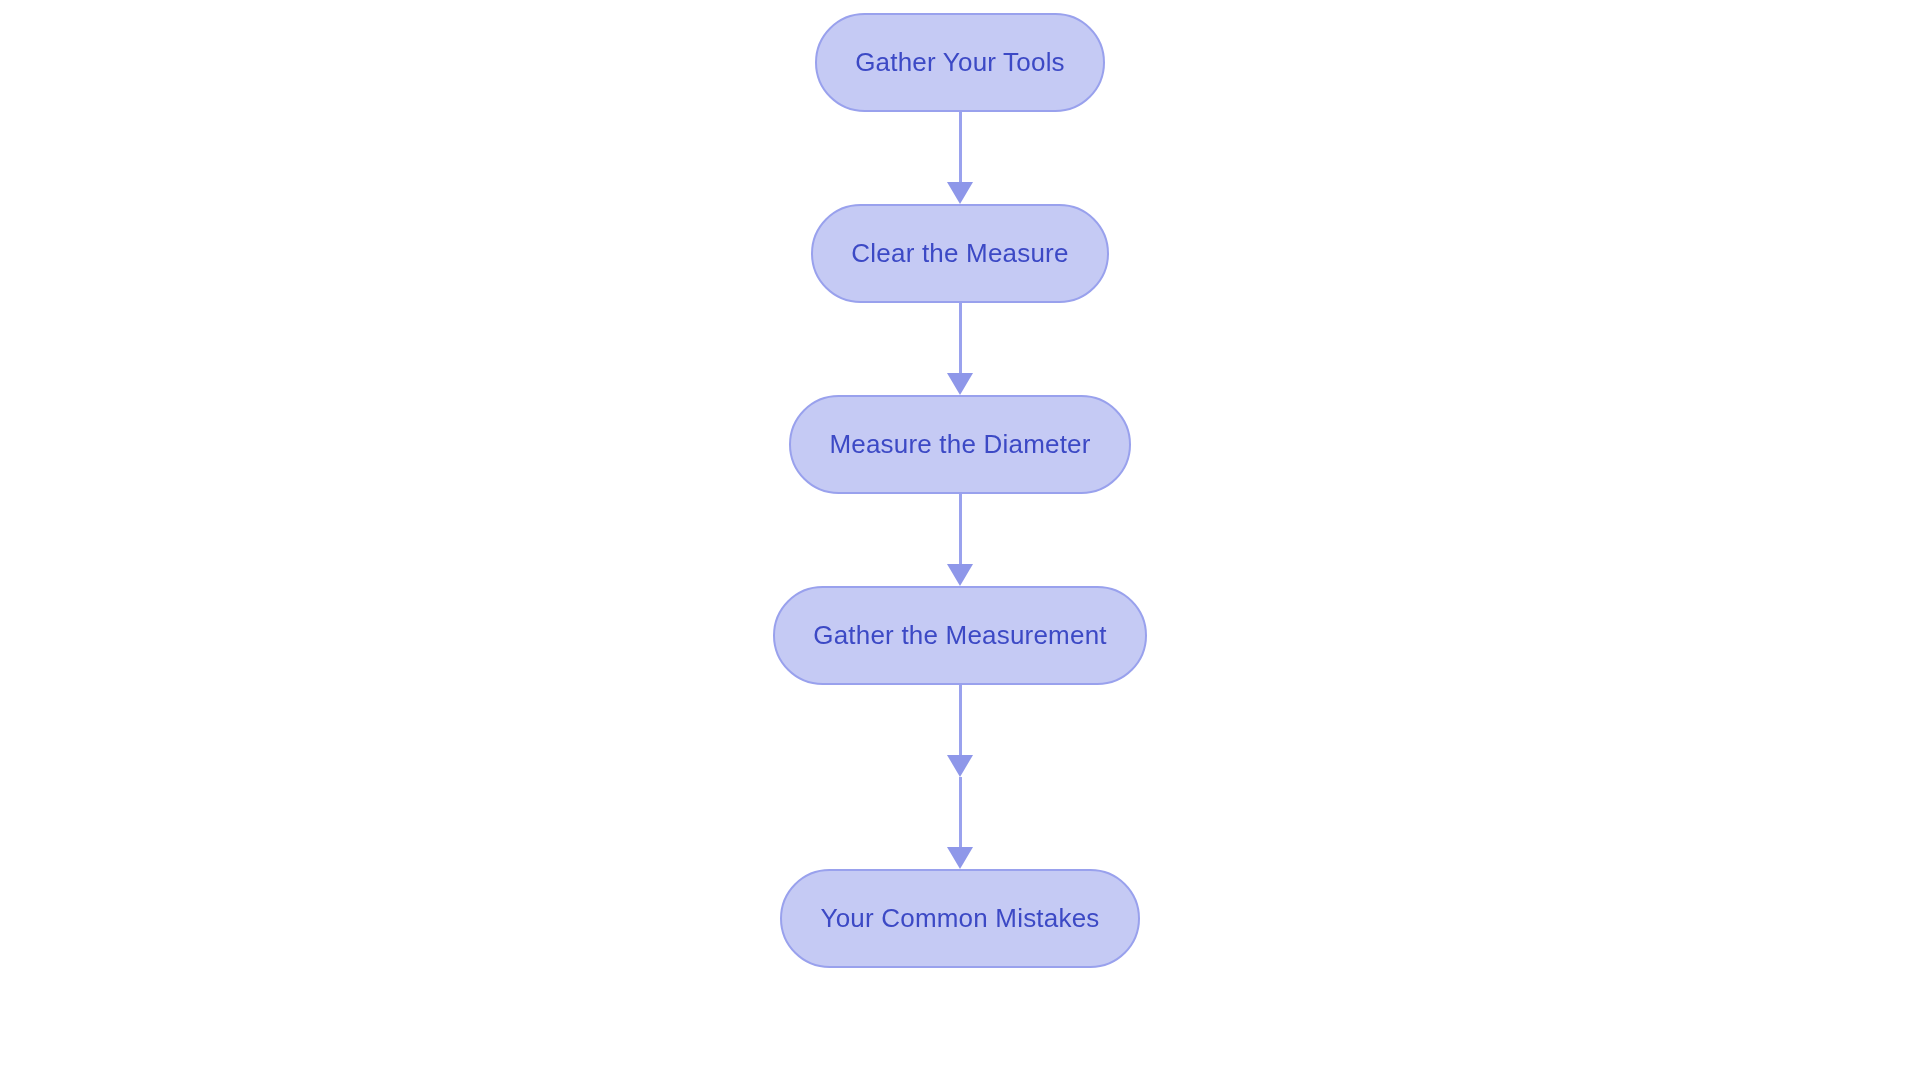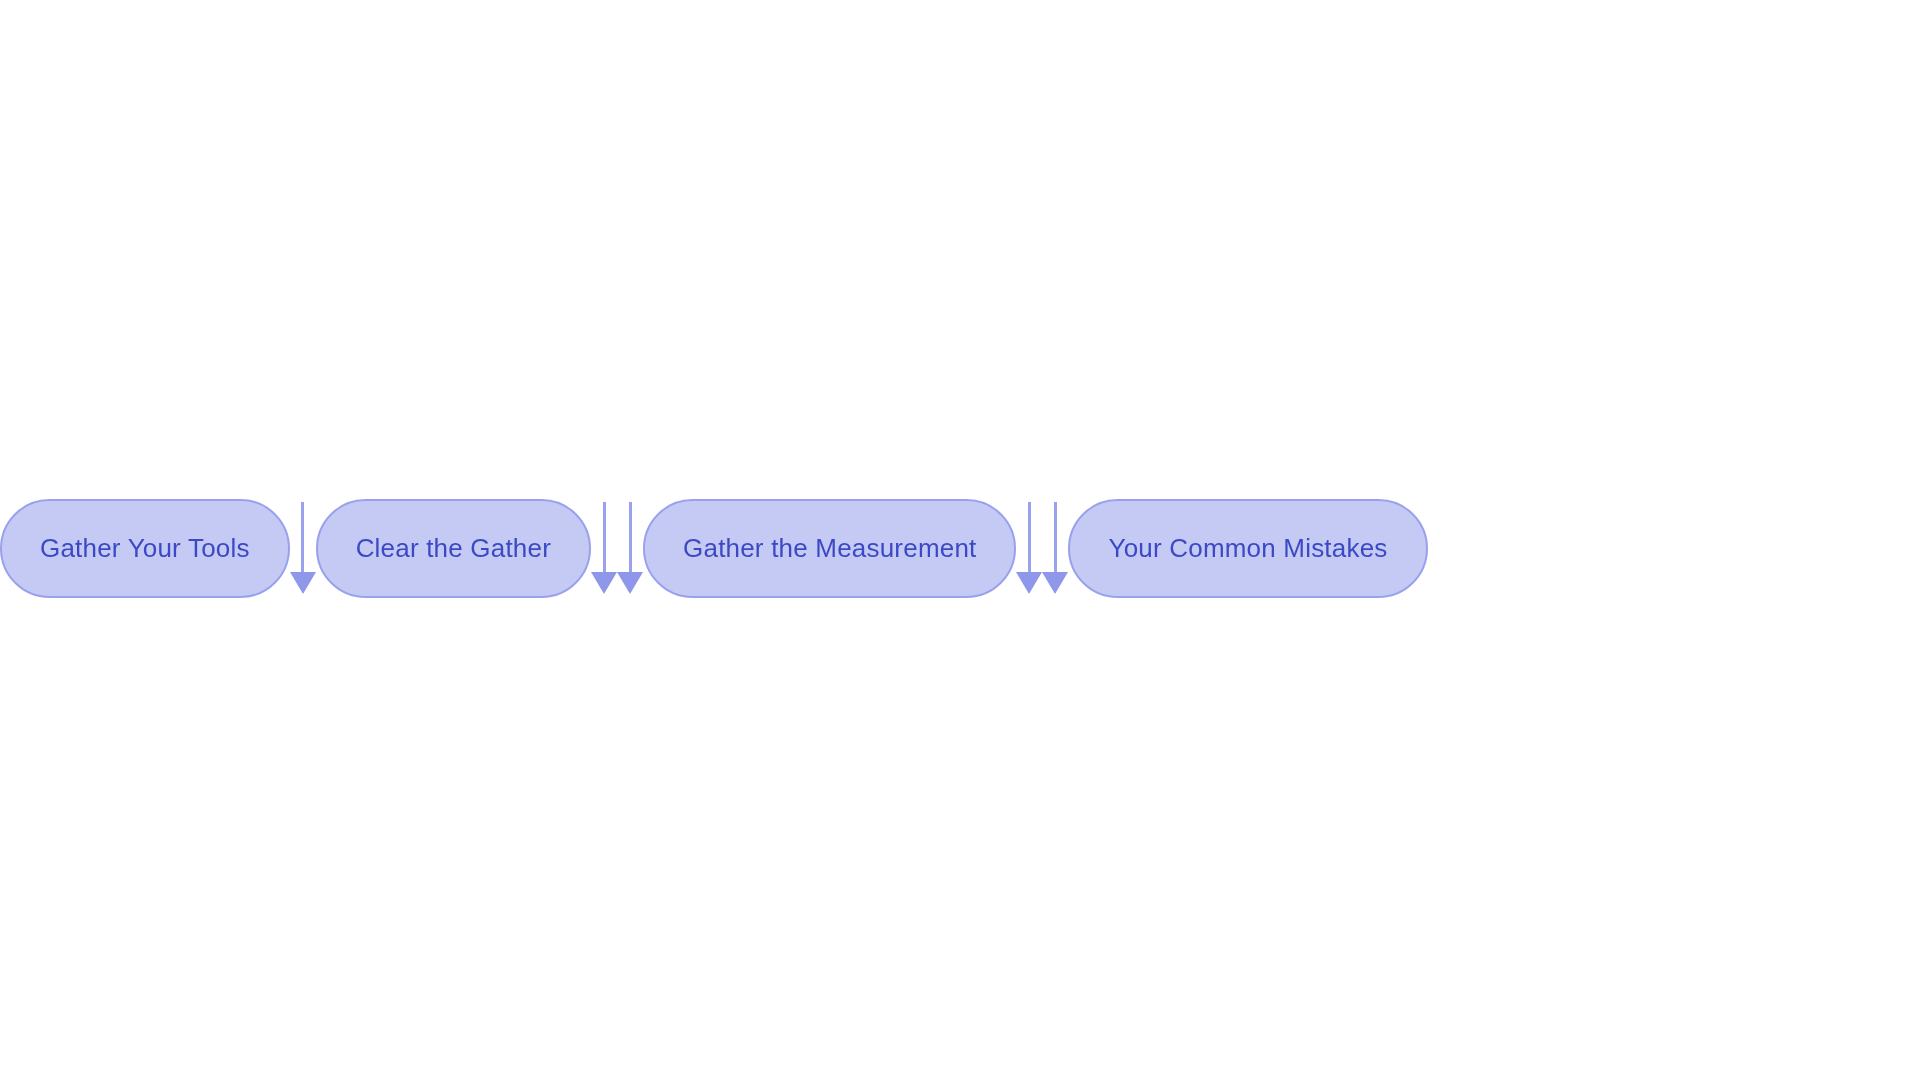--- a/index.html
+++ b/index.html
@@ -15,21 +15,21 @@
     width: 1920px;
     height: 1083px;
     background: var(--background);
     font-family: "Liberation Sans", "DejaVu Sans", sans-serif;
     overflow: hidden;
   }
   .flowchart {
     width: 100%;
     height: 100%;
     display: flex;
-    flex-direction: row;
+    flex-direction: column;
     align-items: center;
     padding-top: 13px;
   }
   .node {
     height: 99px;
     min-width: 260px;
     padding: 0 38px;
     background: var(--node-fill);
     border: 2px solid var(--node-border);
     border-radius: 50px;
@@ -75,28 +75,31 @@
   <div class="node">
     <span class="node-label">Gather Your Tools</span>
   </div>
 
   <div class="arrow">
     <div class="arrow-stem"></div>
     <div class="arrow-head"></div>
   </div>
 
   <div class="node">
-    <span class="node-label">Clear the Gather</span>
+    <span class="node-label">Clear the Measure</span>
   </div>
 
   <div class="arrow">
     <div class="arrow-stem"></div>
     <div class="arrow-head"></div>
   </div>
 
+  <div class="node">
+    <span class="node-label">Measure the Diameter</span>
+  </div>
 
   <div class="arrow">
     <div class="arrow-stem"></div>
     <div class="arrow-head"></div>
   </div>
 
   <div class="node">
     <span class="node-label">Gather the Measurement</span>
   </div>
 

